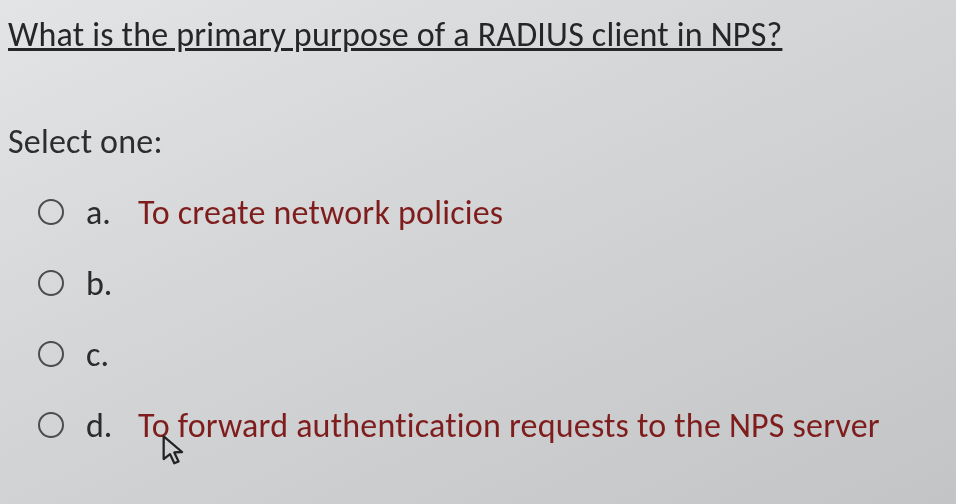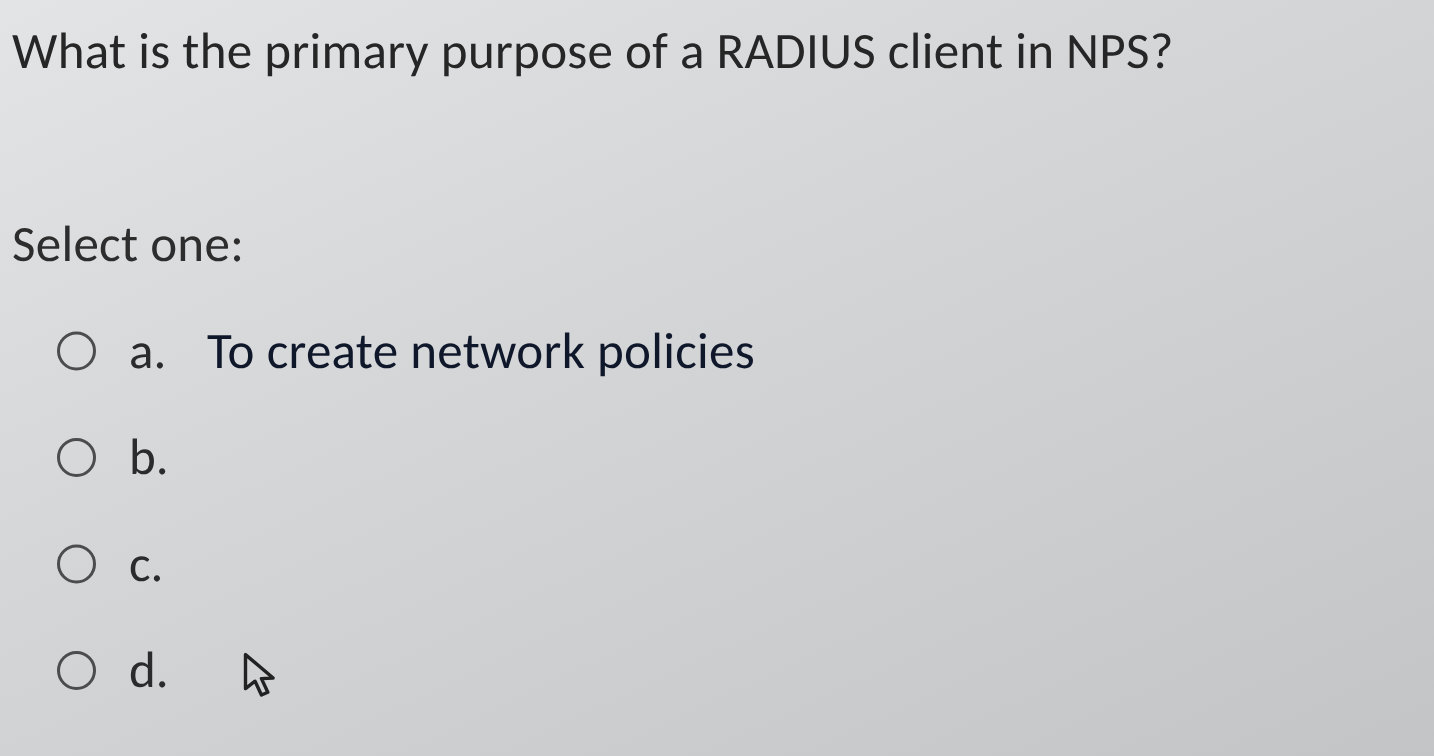--- a/index.html
+++ b/index.html
@@ -19,26 +19,27 @@
     padding: 14px 0 0 8px;
     position: relative;
   }
   .question {
     font-size: 34px;
     font-weight: 400;
     color: #262627;
     line-height: 1.25;
     padding-left: 0;
     letter-spacing: 0.2px;
+    text-decoration: underline;
   }
   .prompt {
     font-size: 34px;
     font-weight: 400;
     color: #2d2d2e;
-    margin-top: 86px;
+    margin-top: 64px;
     letter-spacing: 0.2px;
   }
   .options {
     margin-top: 30px;
   }
   .option-row {
     display: flex;
     align-items: center;
     margin-bottom: 30px;
     padding-left: 30px;
@@ -55,21 +56,21 @@
     margin-right: 22px;
   }
   .opt-letter {
     font-size: 34px;
     color: #2b2b2d;
     width: 52px;
     display: inline-block;
   }
   .opt-text {
     font-size: 34px;
-    color: #0f172a;
+    color: #7f1d1d;
     letter-spacing: 0.2px;
   }
   .cursor {
     position: absolute;
     left: 160px;
     top: 435px;
     pointer-events: none;
   }
   .cursor svg {
     width: 30px;
@@ -100,20 +101,21 @@
     </div>
 
     <div class="option-row">
       <span class="radio"></span>
       <span class="opt-letter">c.</span>
     </div>
 
     <div class="option-row">
       <span class="radio"></span>
       <span class="opt-letter">d.</span>
+      <span class="opt-text">To forward authentication requests to the NPS server</span>
     </div>
 
   </div>
 
   <div class="cursor">
     <svg viewBox="0 0 20 24">
       <path d="M2 1 L2 17 L6.5 13.5 L9.5 20 L12.5 18.7 L9.5 12.3 L15 12 Z" fill="none" stroke="#222" stroke-width="1.6" stroke-linejoin="round"></path>
     </svg>
   </div>
 

